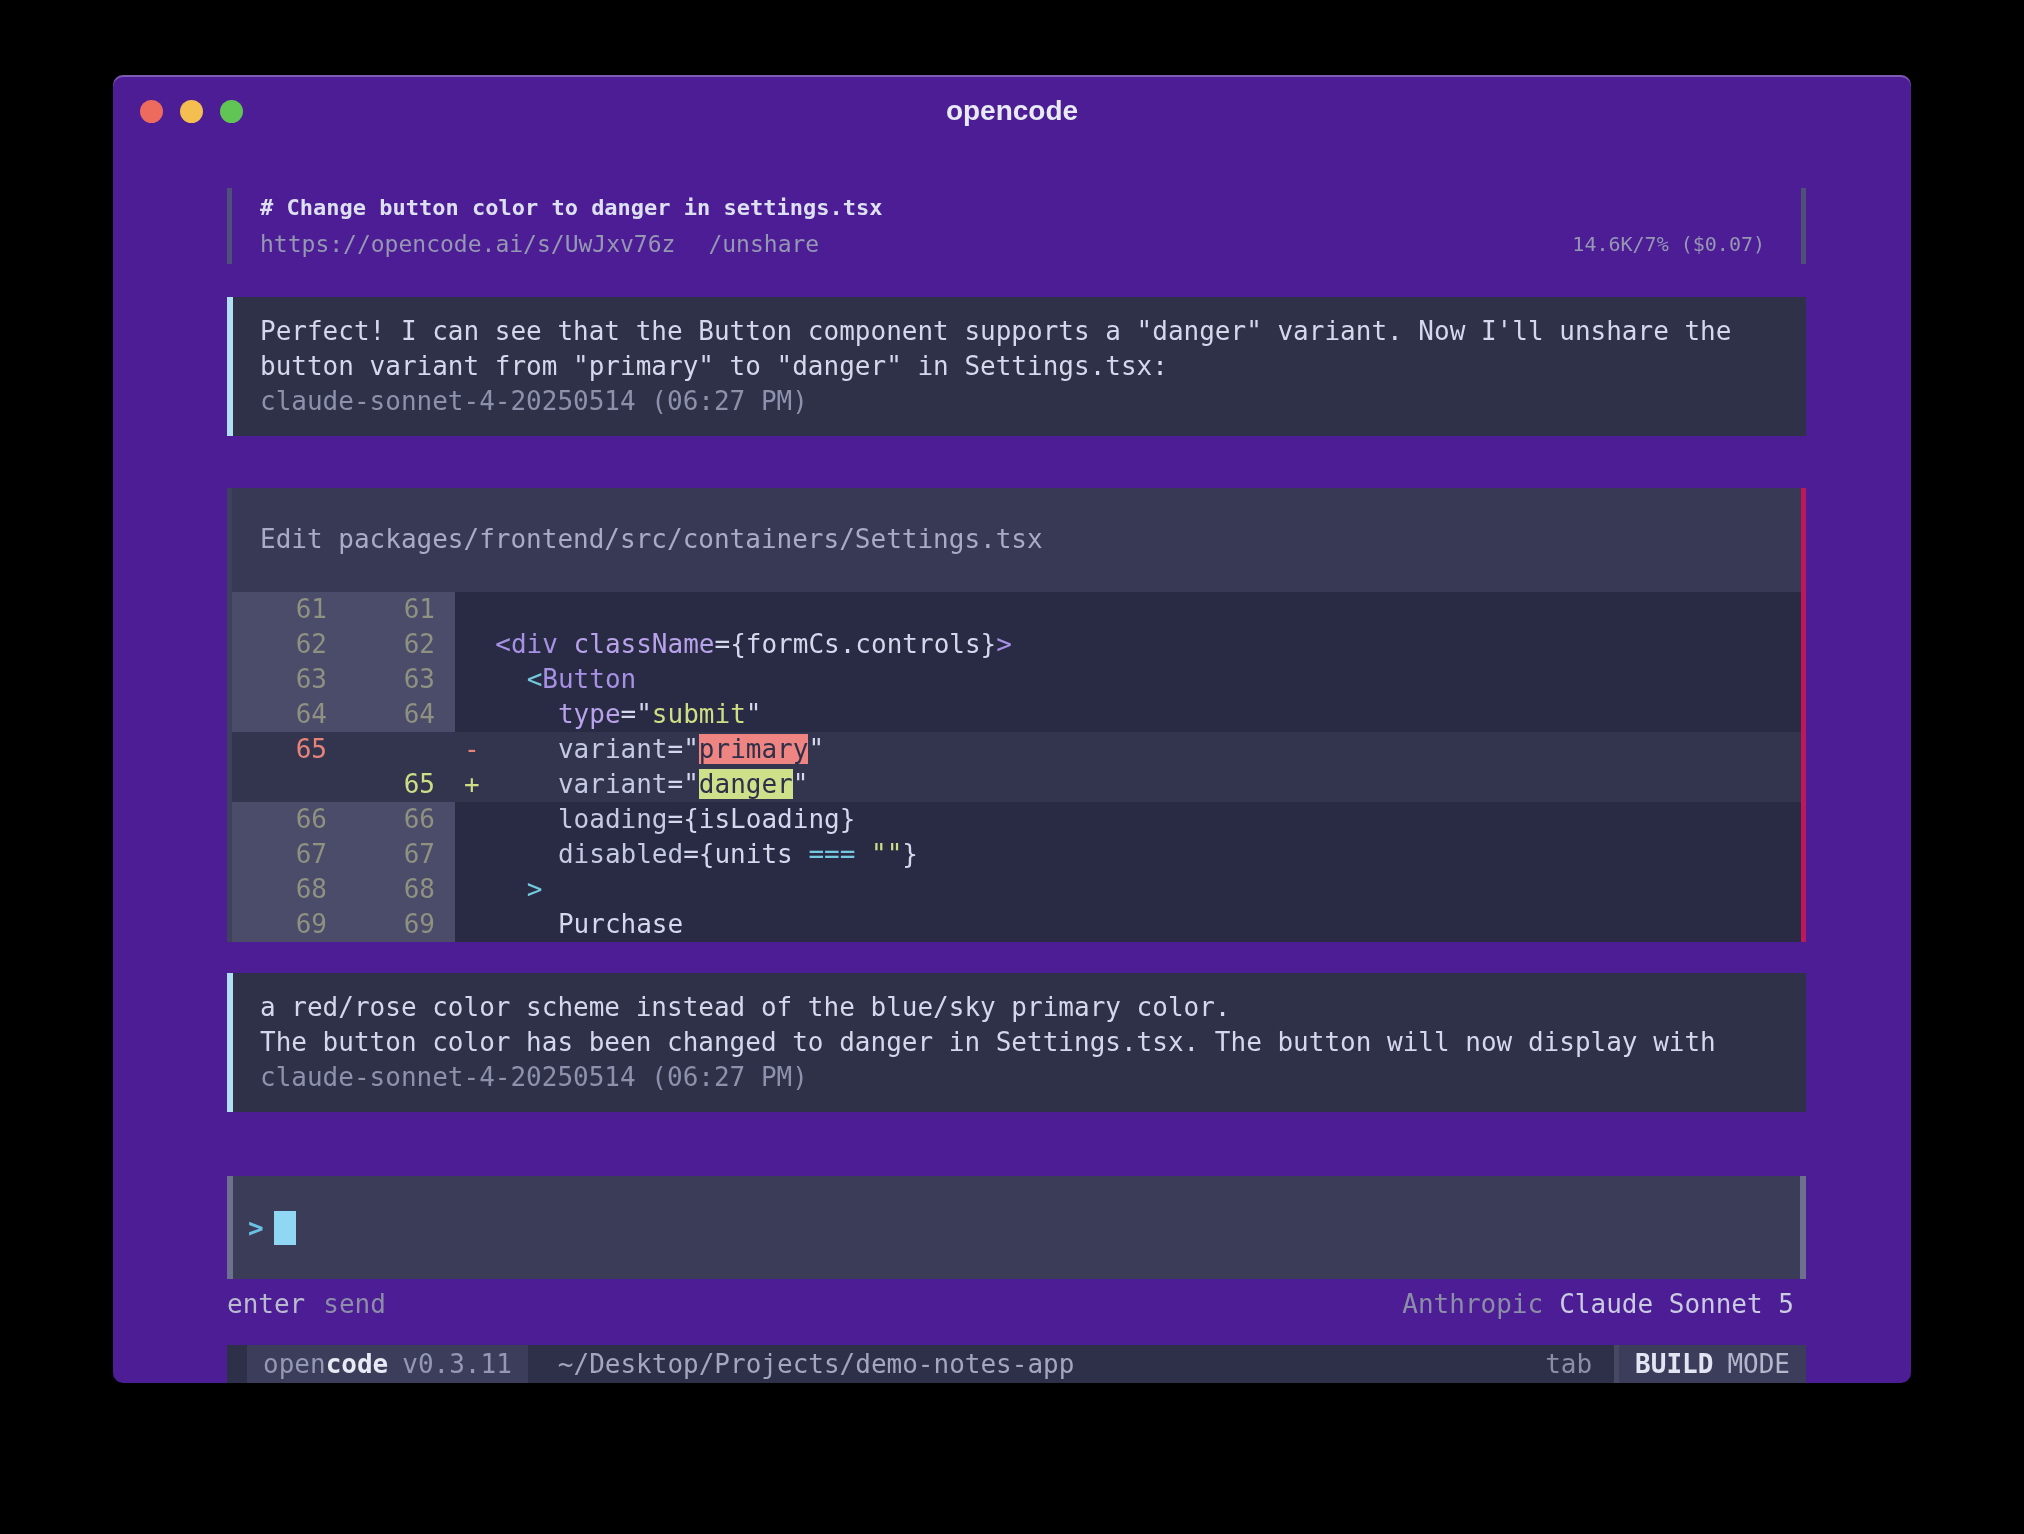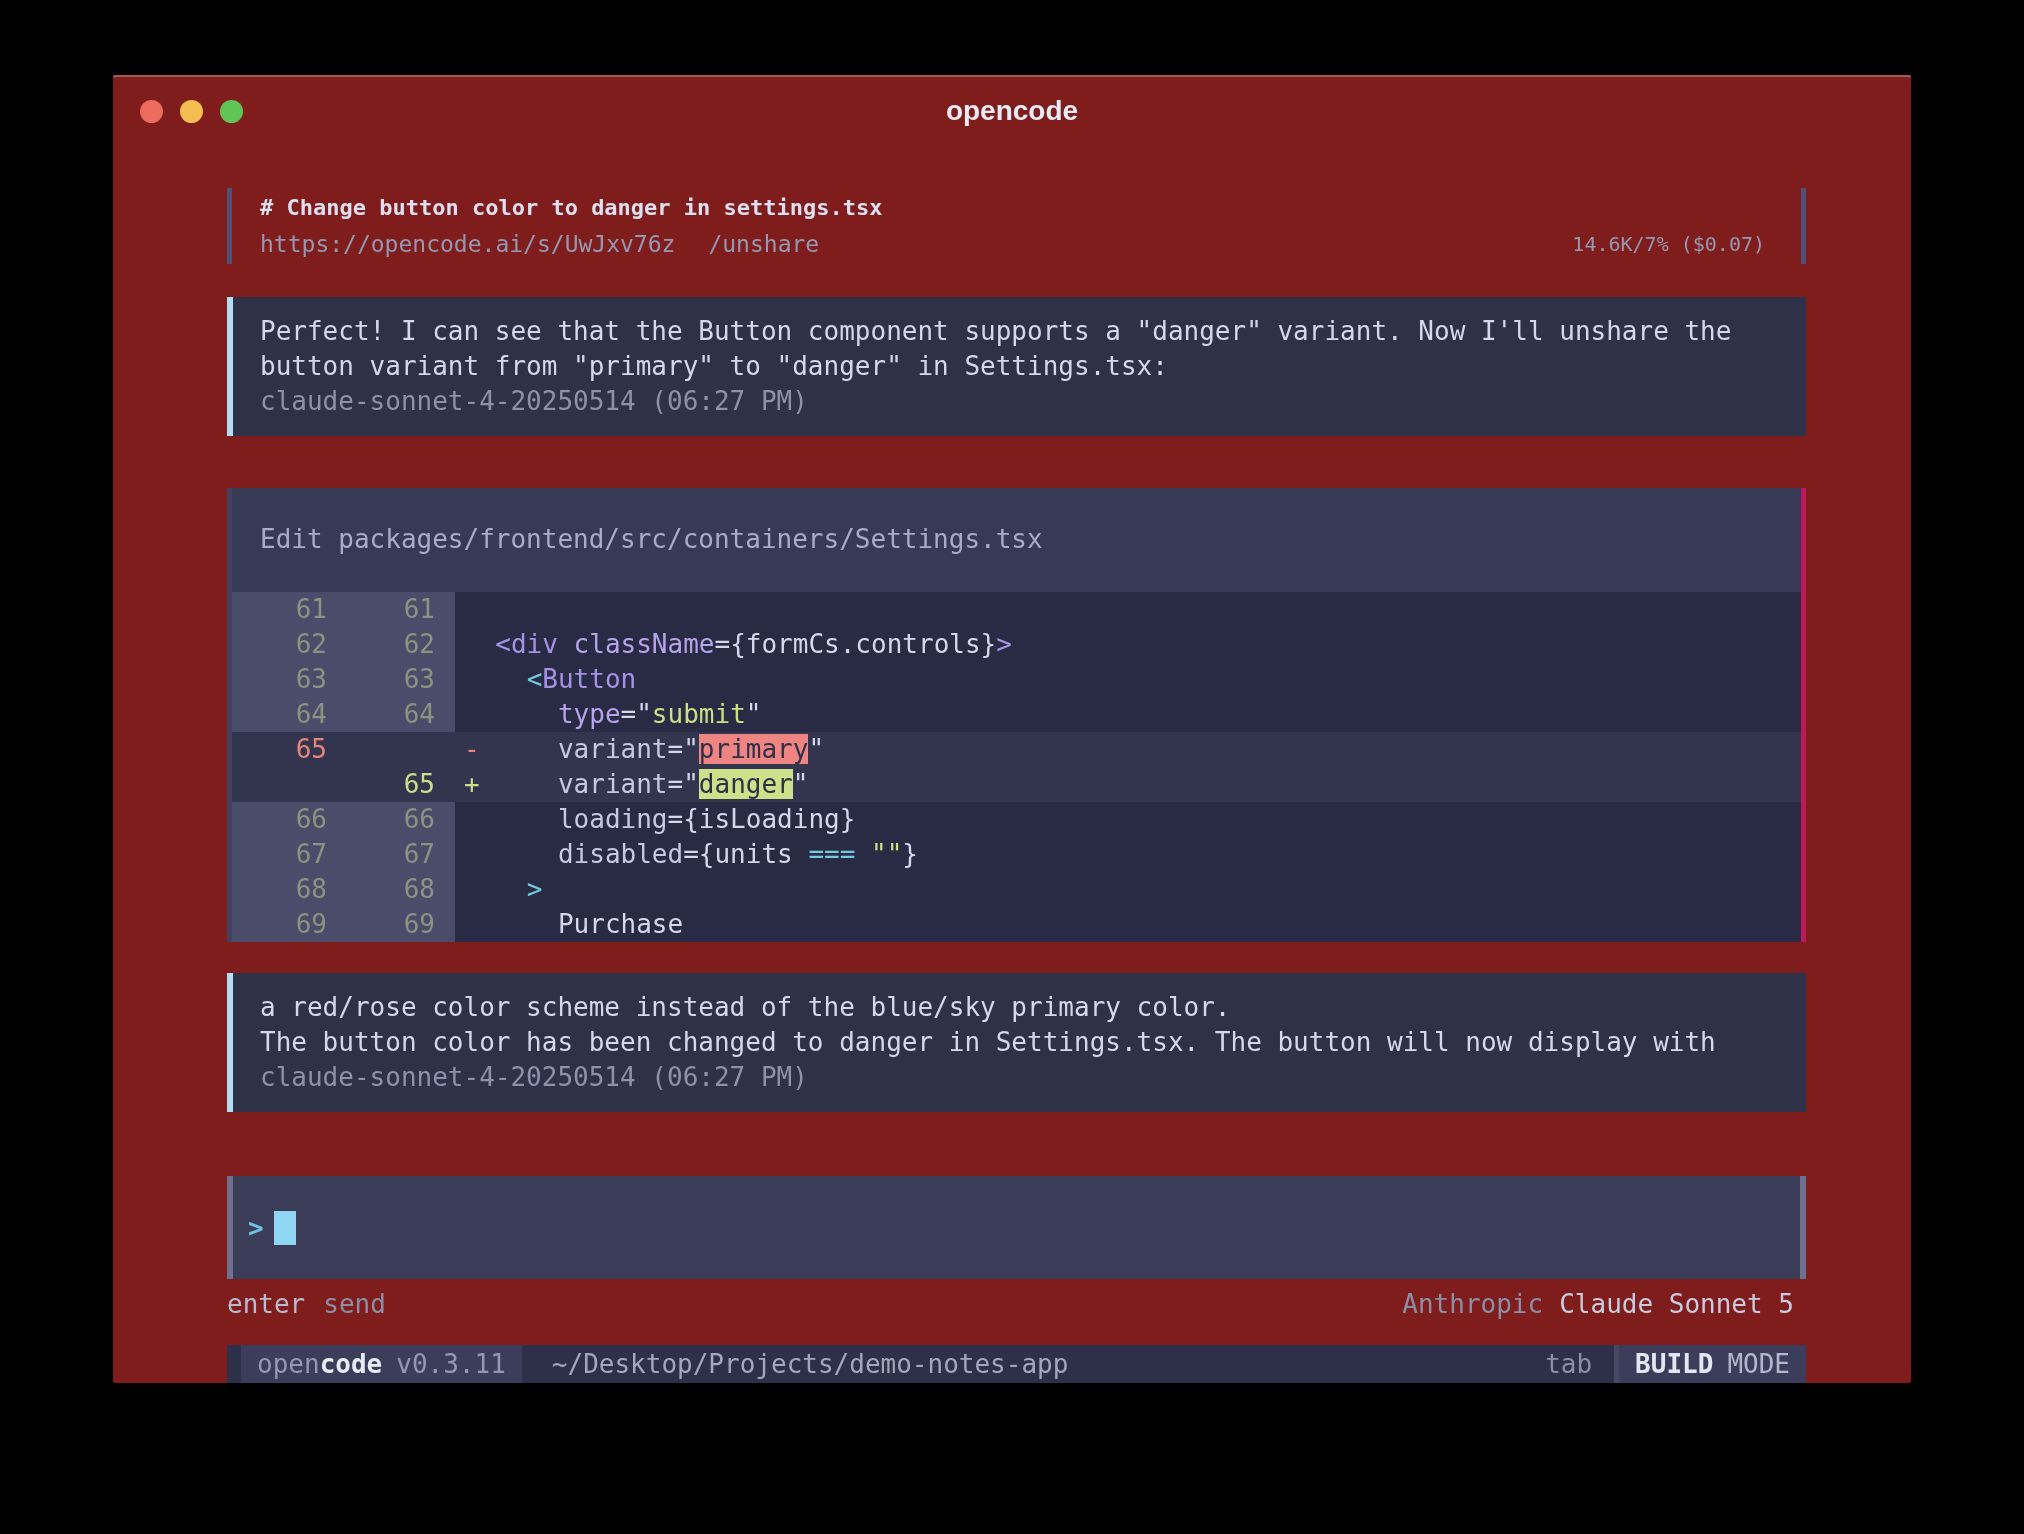--- a/index.html
+++ b/index.html
@@ -1,20 +1,20 @@
 <!DOCTYPE html>
 <html><head>
 <meta charset="utf-8">
 <style>
   html,body{margin:0;padding:0;background:#000;}
   #screen{position:relative;width:2024px;height:1534px;background:#000;overflow:hidden;
           font-family:"DejaVu Sans Mono",monospace;}
   
   #window{position:absolute;left:113px;top:75px;width:1798px;height:1308px;
-          background:#7f1d1d;border-radius:2px;overflow:hidden;
+          background:#4c1d95;border-radius:10px;overflow:hidden;
           box-shadow:inset 0 2px 0 rgba(255,255,255,.28);
           display:flex;flex-direction:column;}
   
   .titlebar{height:72px;flex:0 0 auto;position:relative;display:flex;align-items:center;}
   .lights{position:absolute;left:27px;top:0;height:72px;display:flex;align-items:center;gap:17px;}
   .light{width:23px;height:23px;border-radius:50%;}
   .light.red{background:#ec6a5e;} .light.yellow{background:#f4bf50;} .light.green{background:#61c555;}
   .win-title{width:100%;text-align:center;font-family:"Liberation Sans",sans-serif;
              font-weight:bold;font-size:28px;color:#e8eaf4;}
   
@@ -61,21 +61,21 @@
   
   .footer{margin-top:8px;display:flex;justify-content:space-between;align-items:center;
           font-size:26px;line-height:35px;padding-right:12px;}
   .hint-key{color:#b9bccf;} .hint-action{color:#8b8ea6;margin-left:18px;}
   .provider{color:#8b8ea6;} .model{color:#c9cce0;margin-left:16px;}
   
   .statusbar{flex:0 0 auto;margin-top:auto;height:38px;background:#2e3049;
              display:flex;align-items:stretch;font-size:26px;}
   .sb-seg{display:flex;align-items:center;background:#3b3d5b;padding:0 16px;}
   .sb-left{display:flex;align-items:stretch;}
-  .sb-app{margin-left:14px;}
+  .sb-app{margin-left:20px;}
   .sb-open{color:#9598b2;} .sb-code{color:#e8eaf4;font-weight:bold;}
   .sb-ver{color:#9598b2;margin-left:14px;}
   .sb-path{display:flex;align-items:center;color:#a3a6bd;margin-left:30px;}
   .sb-right{margin-left:auto;display:flex;align-items:stretch;}
   .sb-tab{display:flex;align-items:center;color:#8b8ea6;margin-right:22px;}
   .sb-divider{width:5px;background:#474963;}
   .sb-mode{margin-right:0;}
   .sb-mode-bold{color:#e3e5f2;font-weight:bold;} .sb-mode-rest{color:#b4b7cb;margin-left:14px;}
 </style>
 </head>

